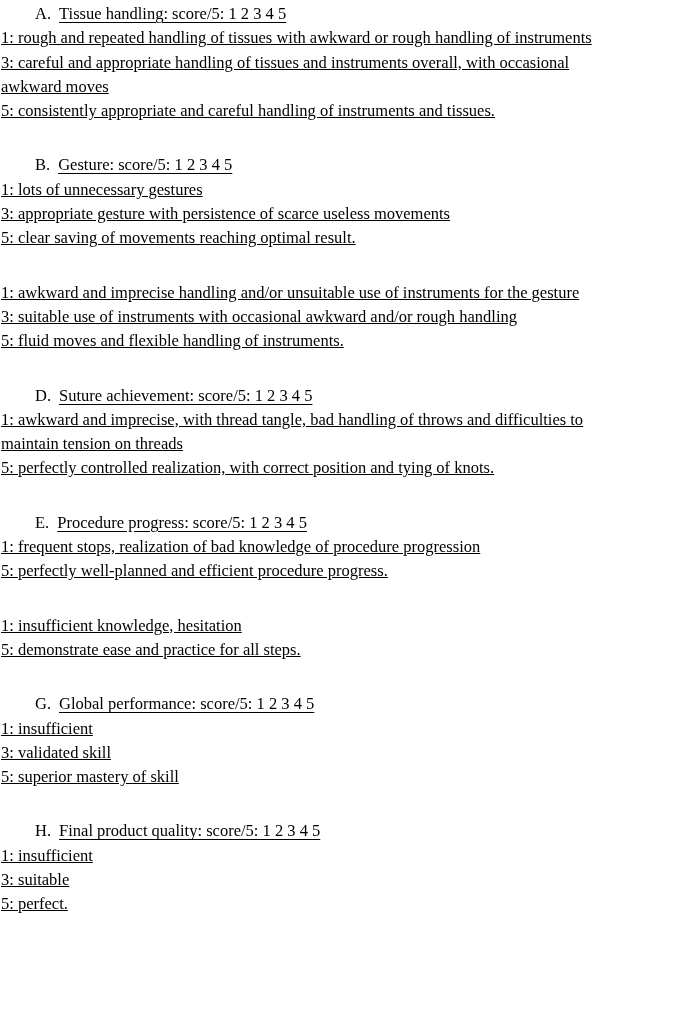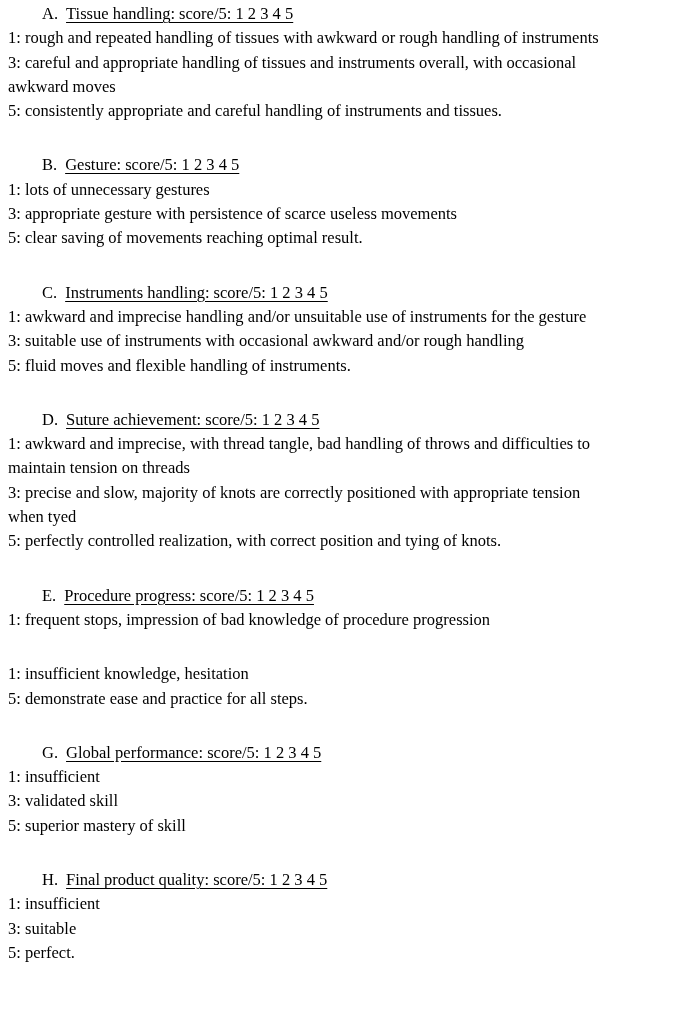--- a/index.html
+++ b/index.html
@@ -10,21 +10,21 @@
   body {
     width: 685px;
     height: 1018px;
     overflow: hidden;
     font-family: "Liberation Serif", "DejaVu Serif", serif;
     font-size: 16.5px;
     line-height: 24.3px;
     color: #000000;
   }
   .page {
-    padding: 2px 2px 0 8px;
+    padding: 2px 2px 0 1px;
     box-sizing: border-box;
     width: 616px;
   }
   .rubric-section {
     margin: 0;
   }
   .rubric-section + .rubric-section {
     margin-top: 30px;
   }
   .heading {
@@ -35,20 +35,21 @@
     display: inline-block;
     margin-right: 8px;
   }
   .title {
     text-decoration: underline;
     text-underline-offset: 3px;
   }
   .desc {
     margin: 0;
     padding: 0;
+    text-decoration: underline;
   }
 </style>
 </head>
 <body>
 
 <div class="page">
 
   <section class="rubric-section">
     <p class="heading"><span class="letter">A.</span><span class="title">Tissue handling: score/5: 1 2 3 4 5</span></p>
     <p class="desc">1: rough and repeated handling of tissues with awkward or rough handling of instruments</p>
@@ -57,36 +58,35 @@
   </section>
 
   <section class="rubric-section">
     <p class="heading"><span class="letter">B.</span><span class="title">Gesture: score/5: 1 2 3 4 5</span></p>
     <p class="desc">1: lots of unnecessary gestures</p>
     <p class="desc">3: appropriate gesture with persistence of scarce useless movements</p>
     <p class="desc">5: clear saving of movements reaching optimal result.</p>
   </section>
 
   <section class="rubric-section">
-    <p class="heading"><span class="letter">C.</span><span class="title">Instruments handling: score/5: 1 2 3 4 5</span></p>
     <p class="desc">1: awkward and imprecise handling and/or unsuitable use of instruments for the gesture</p>
     <p class="desc">3: suitable use of instruments with occasional awkward and/or rough handling</p>
     <p class="desc">5: fluid moves and flexible handling of instruments.</p>
   </section>
 
   <section class="rubric-section">
     <p class="heading"><span class="letter">D.</span><span class="title">Suture achievement: score/5: 1 2 3 4 5</span></p>
     <p class="desc">1: awkward and imprecise, with thread tangle, bad handling of throws and difficulties to maintain tension on threads</p>
-    <p class="desc">3: precise and slow, majority of knots are correctly positioned with appropriate tension when tyed</p>
     <p class="desc">5: perfectly controlled realization, with correct position and tying of knots.</p>
   </section>
 
   <section class="rubric-section">
     <p class="heading"><span class="letter">E.</span><span class="title">Procedure progress: score/5: 1 2 3 4 5</span></p>
-    <p class="desc">1: frequent stops, impression of bad knowledge of procedure progression</p>
+    <p class="desc">1: frequent stops, realization of bad knowledge of procedure progression</p>
+    <p class="desc">5: perfectly well-planned and efficient procedure progress.</p>
   </section>
 
   <section class="rubric-section">
     <p class="desc">1: insufficient knowledge, hesitation</p>
     <p class="desc">5: demonstrate ease and practice for all steps.</p>
   </section>
 
   <section class="rubric-section">
     <p class="heading"><span class="letter">G.</span><span class="title">Global performance: score/5: 1 2 3 4 5</span></p>
     <p class="desc">1: insufficient</p>

